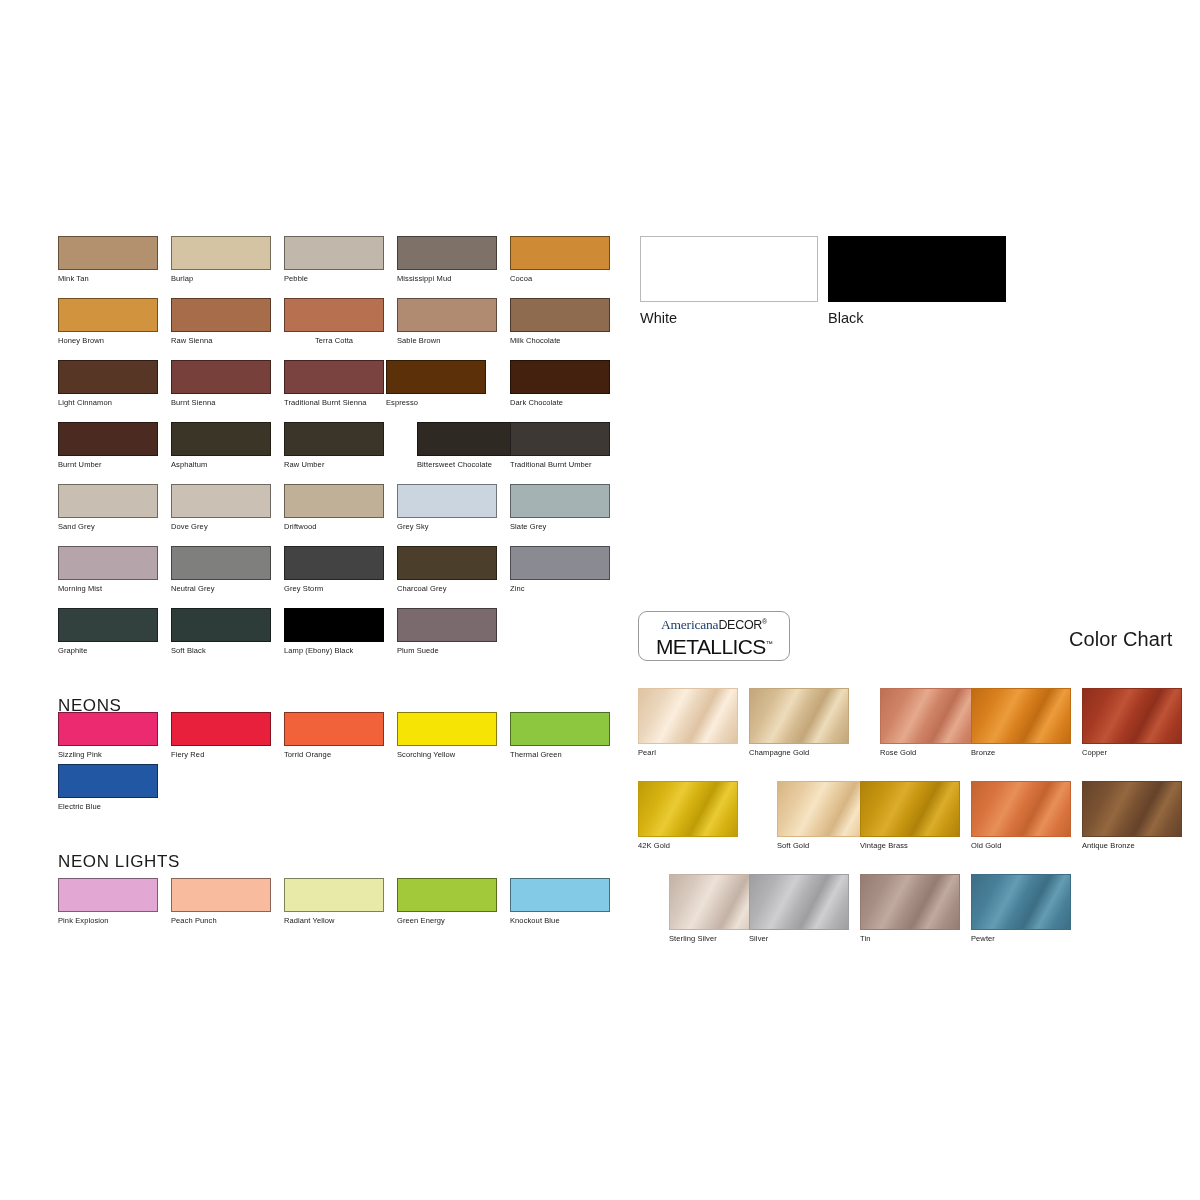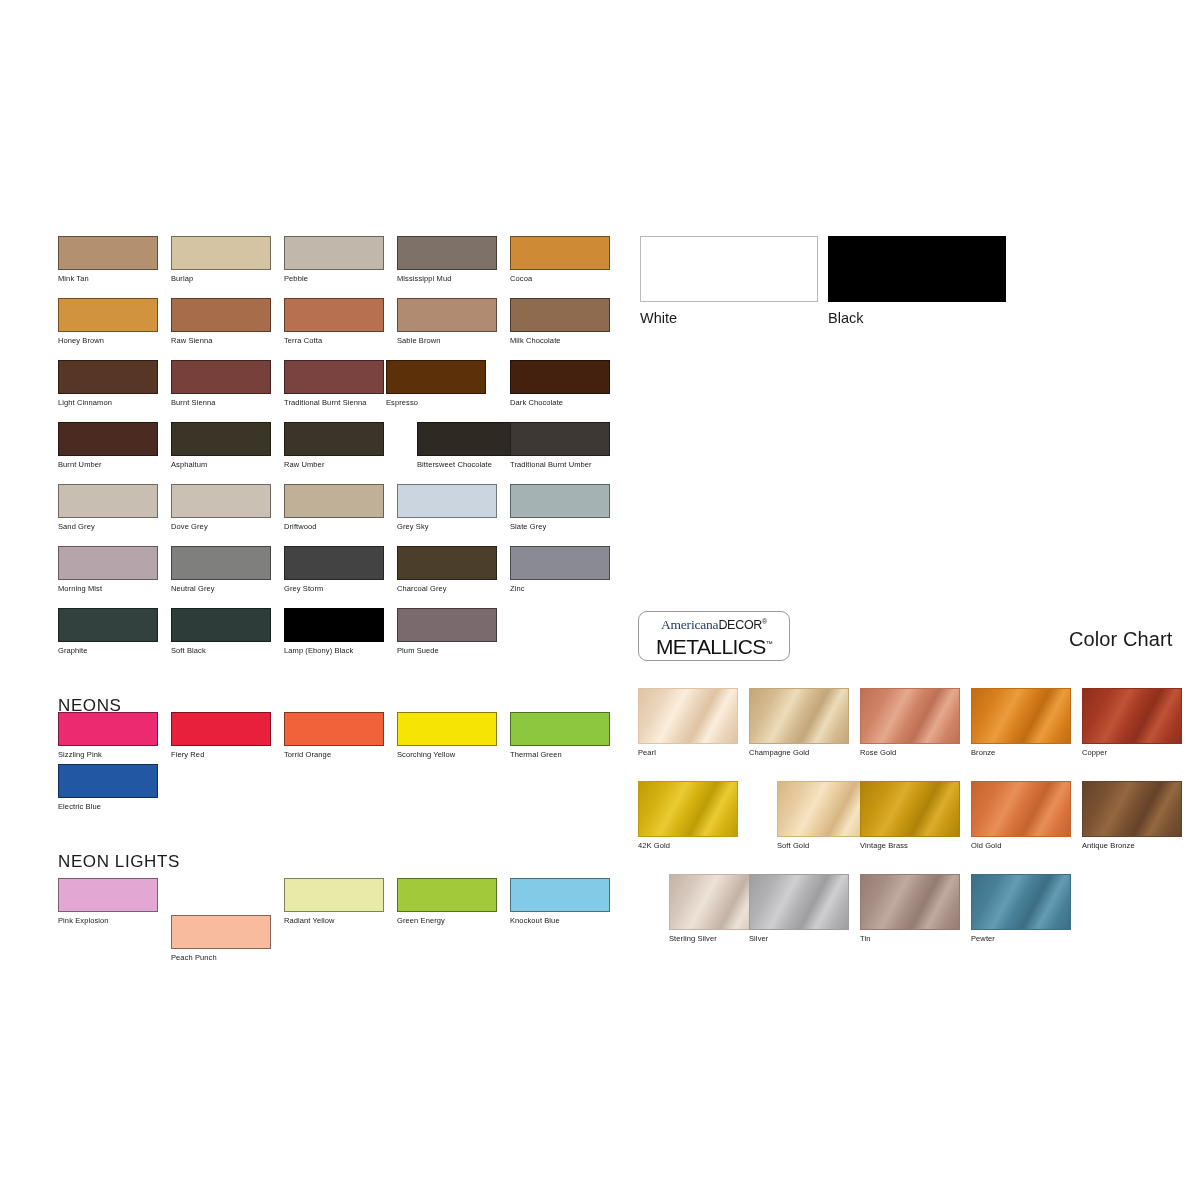--- a/index.html
+++ b/index.html
@@ -157,21 +157,21 @@
         <div class="cap">Cocoa</div>
       </div>
       <div class="cell" style="left: 58px; top: 298px;">
         <div class="chip" style="width: 100px; height: 34px; background: rgb(210, 147, 62);"></div>
         <div class="cap">Honey Brown</div>
       </div>
       <div class="cell" style="left: 171px; top: 298px;">
         <div class="chip" style="width: 100px; height: 34px; background: rgb(167, 108, 74);"></div>
         <div class="cap">Raw Sienna</div>
       </div>
-      <div class="cell" style="left: 284px; top: 298px;">
+      <div class="cell" style="left: 284px; top: 298px; text-align: center;">
         <div class="chip" style="width: 100px; height: 34px; background: rgb(183, 113, 81);"></div>
         <div class="cap">Terra Cotta</div>
       </div>
       <div class="cell" style="left: 397px; top: 298px;">
         <div class="chip" style="width: 100px; height: 34px; background: rgb(176, 138, 113);"></div>
         <div class="cap">Sable Brown</div>
       </div>
       <div class="cell" style="left: 510px; top: 298px;">
         <div class="chip" style="width: 100px; height: 34px; background: rgb(142, 106, 79);"></div>
         <div class="cap">Milk Chocolate</div>
@@ -301,21 +301,21 @@
         <div class="cap">Electric Blue</div>
       </div>
     </div>
 
   <div class="section-title" id="neon-lights-title" style="left: 58px; top: 852px;">NEON LIGHTS</div>
   <div id="sec-neon-lights">
       <div class="cell" style="left: 58px; top: 878px;">
         <div class="chip" style="width: 100px; height: 34px; background: rgb(226, 168, 211);"></div>
         <div class="cap">Pink Explosion</div>
       </div>
-      <div class="cell" style="left: 171px; top: 878px; margin-top: 37px;">
+      <div class="cell" style="left: 171px; top: 878px;">
         <div class="chip" style="width: 100px; height: 34px; background: rgb(248, 187, 158);"></div>
         <div class="cap">Peach Punch</div>
       </div>
       <div class="cell" style="left: 284px; top: 878px;">
         <div class="chip" style="width: 100px; height: 34px; background: rgb(232, 235, 168);"></div>
         <div class="cap">Radiant Yellow</div>
       </div>
       <div class="cell" style="left: 397px; top: 878px;">
         <div class="chip" style="width: 100px; height: 34px; background: rgb(162, 201, 58);"></div>
         <div class="cap">Green Energy</div>
@@ -350,21 +350,21 @@
 
   <div id="sec-metallics">
       <div class="cell" style="left: 638px; top: 688px;">
         <div class="chip-lg" style="width: 100px; height: 56px; background: linear-gradient(118deg, rgb(223, 195, 163) 0%, rgb(235, 214, 188) 22%, rgb(251, 238, 221) 38%, rgb(235, 214, 188) 50%, rgb(223, 195, 163) 62%, rgb(251, 238, 221) 74%, rgb(235, 214, 188) 86%, rgb(223, 195, 163) 100%); border-color: rgb(223, 195, 163);"></div>
         <div class="cap">Pearl</div>
       </div>
       <div class="cell" style="left: 749px; top: 688px;">
         <div class="chip-lg" style="width: 100px; height: 56px; background: linear-gradient(118deg, rgb(195, 166, 121) 0%, rgb(214, 188, 146) 22%, rgb(237, 220, 186) 38%, rgb(214, 188, 146) 50%, rgb(195, 166, 121) 62%, rgb(237, 220, 186) 74%, rgb(214, 188, 146) 86%, rgb(195, 166, 121) 100%); border-color: rgb(195, 166, 121);"></div>
         <div class="cap">Champagne Gold</div>
       </div>
-      <div class="cell" style="left: 860px; top: 688px;">
+      <div class="cell" style="left: 880px; top: 688px;">
         <div class="chip-lg" style="width: 100px; height: 56px; background: linear-gradient(118deg, rgb(190, 112, 85) 0%, rgb(208, 132, 103) 22%, rgb(229, 169, 141) 38%, rgb(208, 132, 103) 50%, rgb(190, 112, 85) 62%, rgb(229, 169, 141) 74%, rgb(208, 132, 103) 86%, rgb(190, 112, 85) 100%); border-color: rgb(190, 112, 85);"></div>
         <div class="cap">Rose Gold</div>
       </div>
       <div class="cell" style="left: 971px; top: 688px;">
         <div class="chip-lg" style="width: 100px; height: 56px; background: linear-gradient(118deg, rgb(192, 108, 18) 0%, rgb(217, 128, 30) 22%, rgb(236, 156, 60) 38%, rgb(217, 128, 30) 50%, rgb(192, 108, 18) 62%, rgb(236, 156, 60) 74%, rgb(217, 128, 30) 86%, rgb(192, 108, 18) 100%); border-color: rgb(192, 108, 18);"></div>
         <div class="cap">Bronze</div>
       </div>
       <div class="cell" style="left: 1082px; top: 688px;">
         <div class="chip-lg" style="width: 100px; height: 56px; background: linear-gradient(118deg, rgb(142, 47, 28) 0%, rgb(166, 58, 35) 22%, rgb(191, 83, 54) 38%, rgb(166, 58, 35) 50%, rgb(142, 47, 28) 62%, rgb(191, 83, 54) 74%, rgb(166, 58, 35) 86%, rgb(142, 47, 28) 100%); border-color: rgb(142, 47, 28);"></div>
         <div class="cap">Copper</div>

